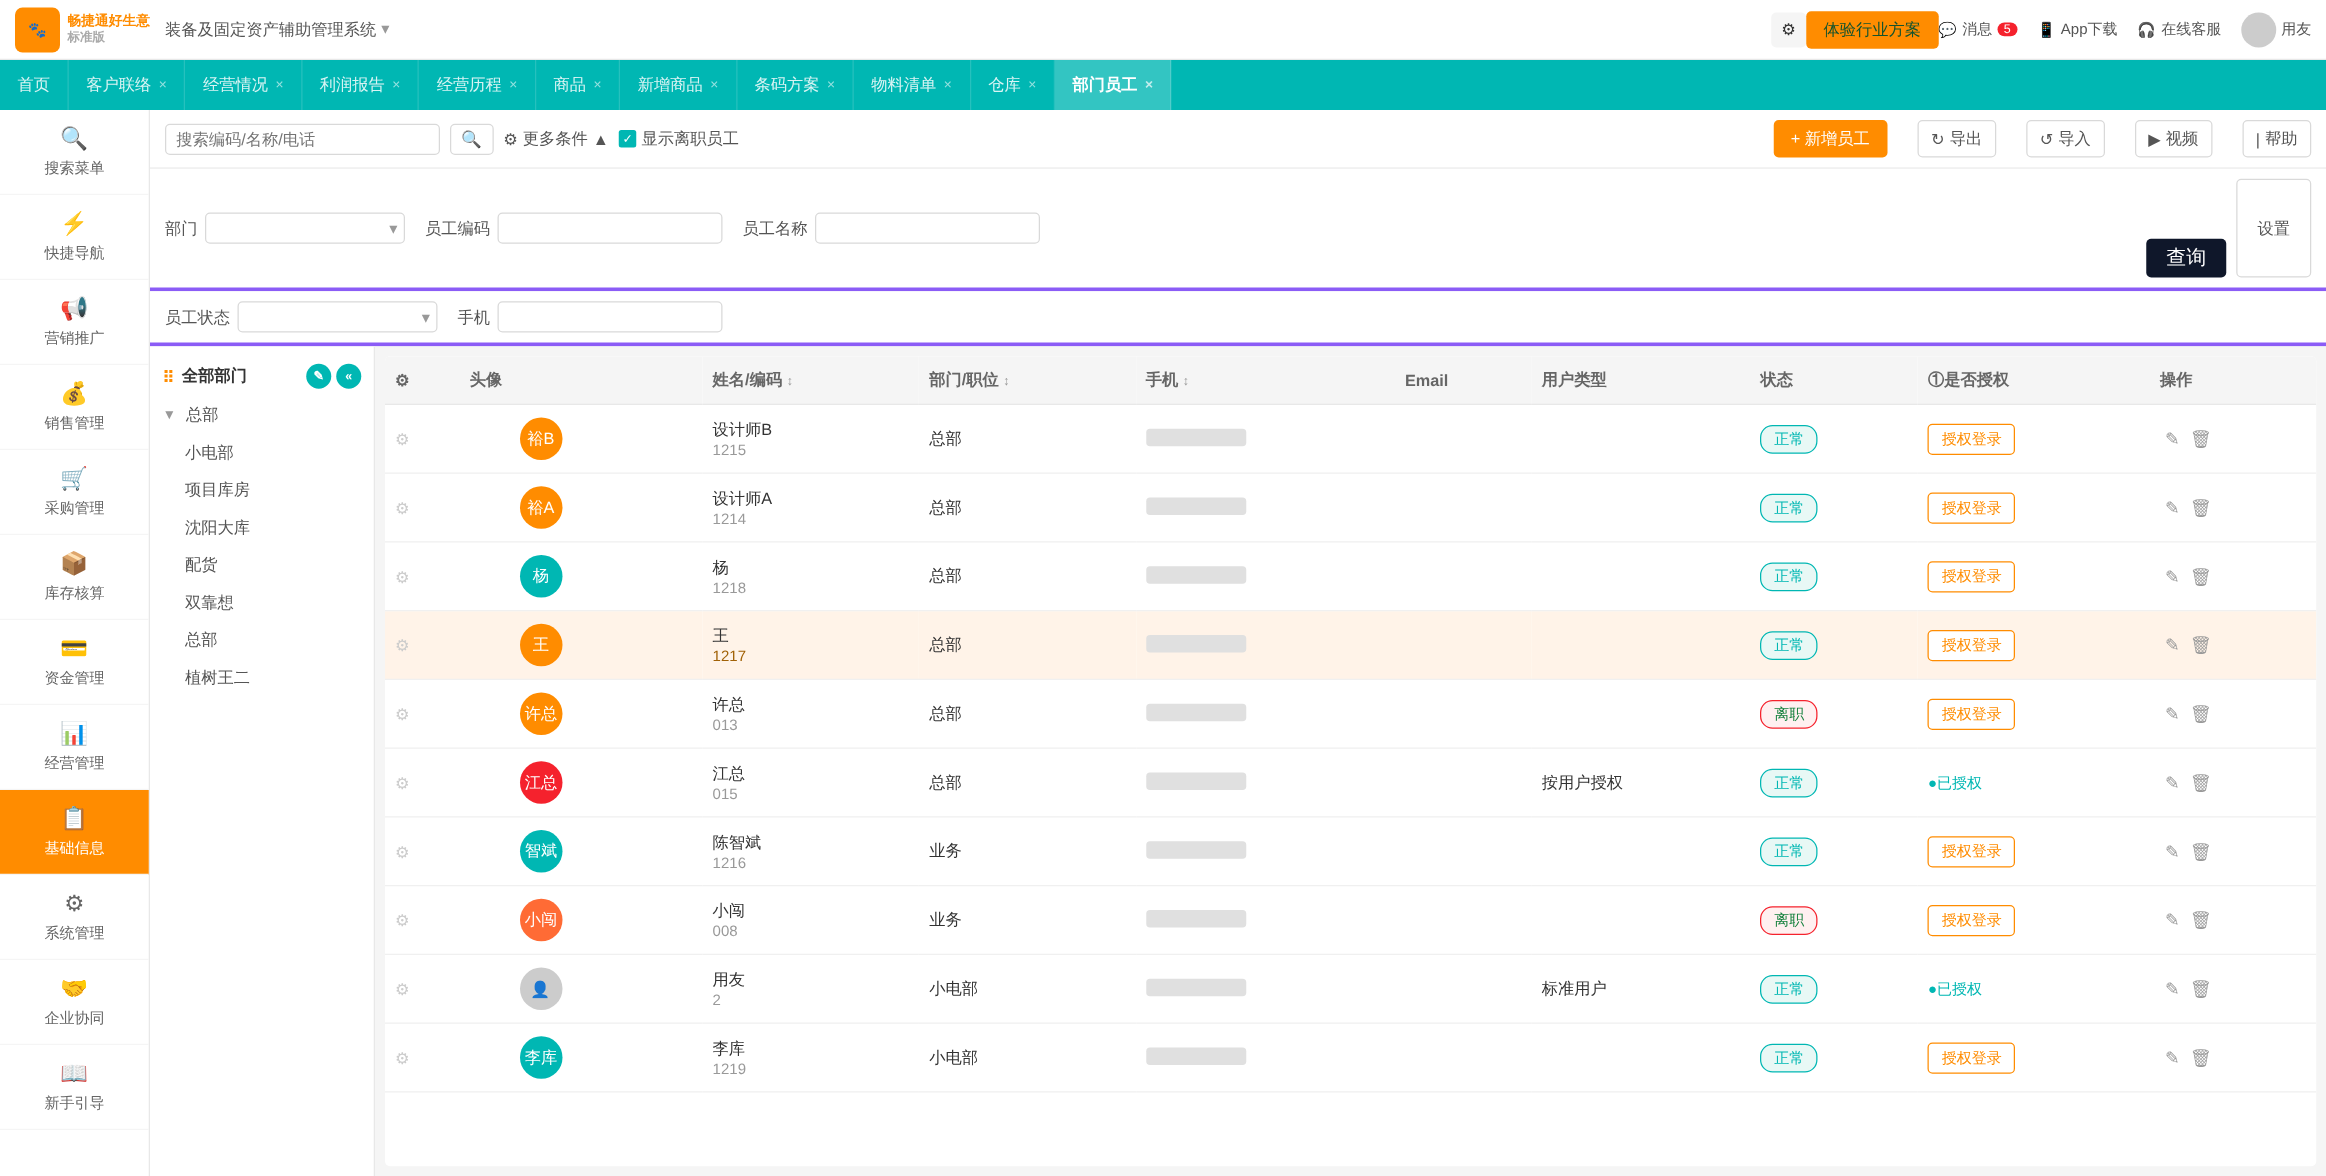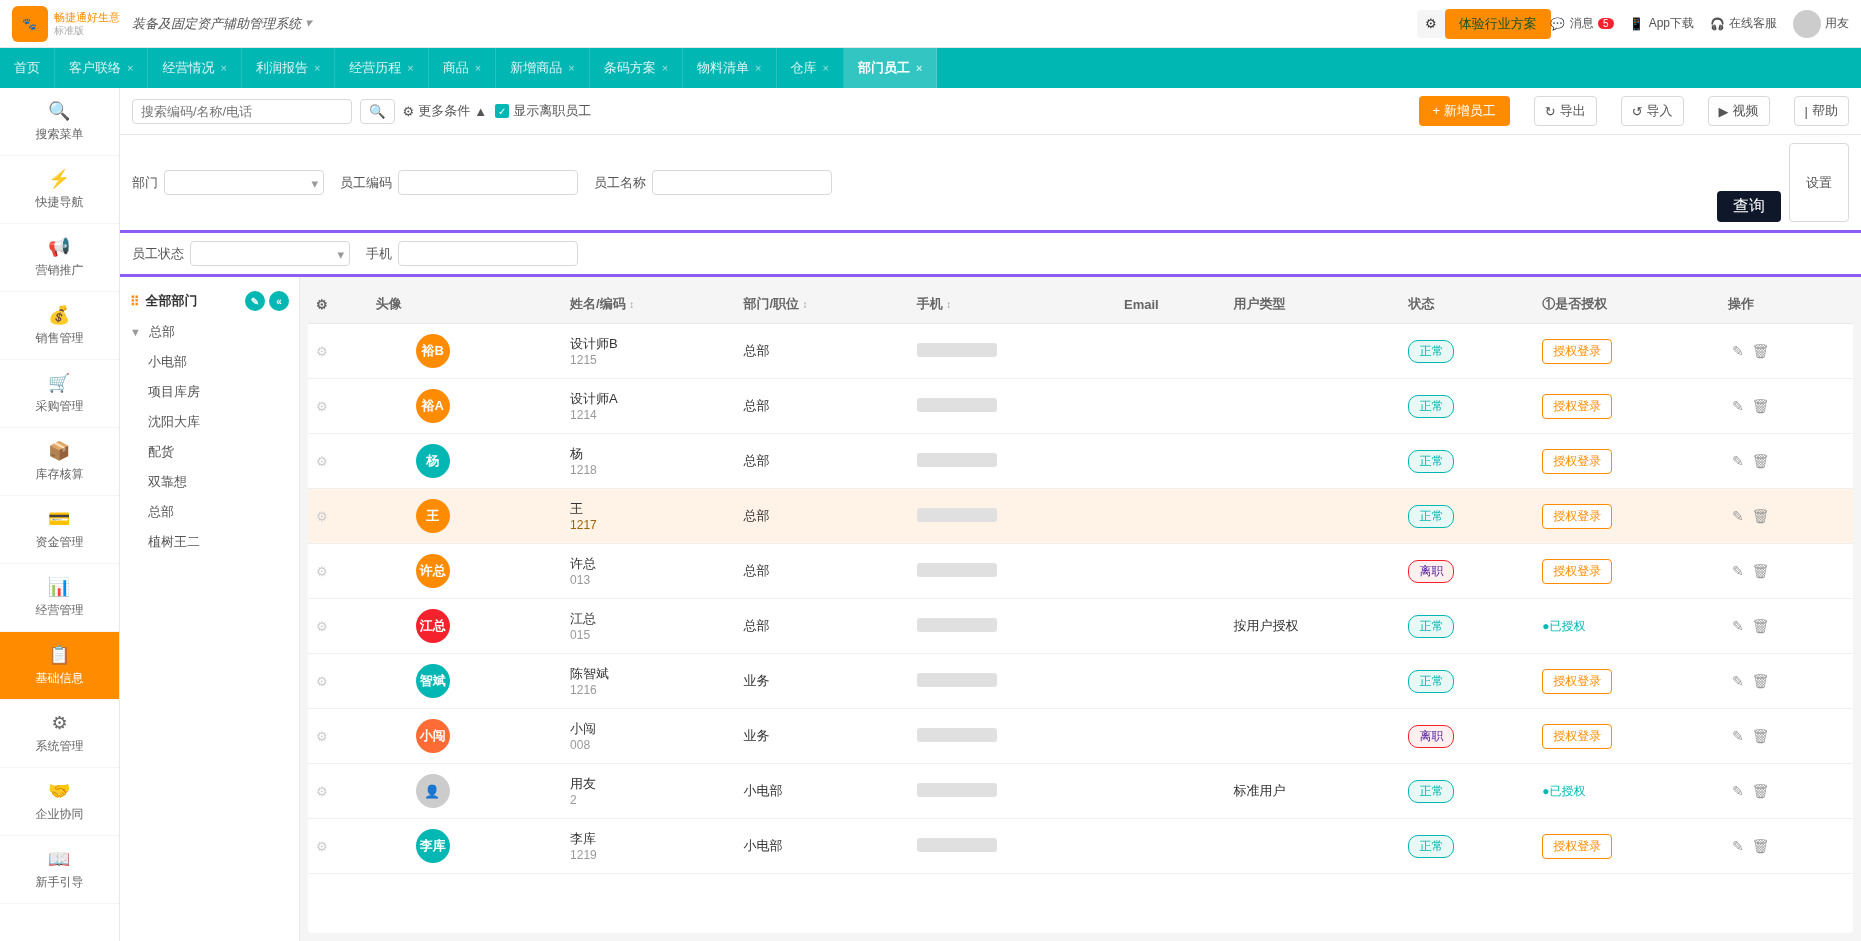--- a/index.html
+++ b/index.html
@@ -2,22 +2,22 @@
 <html><head>
   <meta charset="utf-8">
   <style>
     * { box-sizing: border-box; margin: 0; padding: 0; }
     body { font-family: 'Microsoft YaHei', Arial, sans-serif; font-size: 13px; background: #f5f5f5; color: #333; }
 
     
     .top-bar { display: flex; align-items: center; background: #fff; height: 48px; padding: 0 12px; border-bottom: 1px solid #e8e8e8; }
     .logo-area { display: flex; align-items: center; width: 120px; }
     .logo-icon { width: 36px; height: 36px; background: #ff8c00; border-radius: 6px; display: flex; align-items: center; justify-content: center; color: #fff; font-size: 12px; font-weight: bold; }
-    .logo-text { margin-left: 6px; font-size: 11px; color: #ff8c00; line-height: 1.3; }
-    .system-title { flex: 1; display: flex; align-items: flex-start; font-size: 13px; color: #555; font-style: italic; }
+    .logo-text { margin-left: 6px; font-size: 11px; color: #ff8c00; line-height: 1.3; font-weight: bold; }
+    .system-title { flex: 1; display: flex; align-items: flex-start; font-size: 13px; color: #555; }
     .system-title .dropdown-arrow { margin-left: 4px; color: #999; }
     .settings-btn { width: 28px; height: 28px; background: #f5f5f5; border-radius: 4px; display: flex; align-items: center; justify-content: center; cursor: pointer; }
     .trial-btn { background: #ff8c00; color: #14532d; border: none; border-radius: 4px; padding: 6px 14px; font-size: 13px; cursor: pointer; }
     .top-right-actions { display: flex; align-items: center; gap: 16px; margin-left: auto; }
     .top-action-item { display: flex; align-items: center; gap: 4px; color: #555; cursor: pointer; font-size: 12px; }
     .badge { background: #f5222d; color: #fff; border-radius: 10px; padding: 0 4px; font-size: 10px; min-width: 16px; text-align: center; }
     .avatar { width: 28px; height: 28px; border-radius: 50%; background: #ccc; }
 
     
     .nav-tabs { background: #00b7b3; display: flex; align-items: center; height: 40px; padding: 0 0; overflow-x: auto; }
@@ -73,24 +73,24 @@
     .query-btn { background: #0f172a; color: #fff; border: none; border-radius: 4px; padding: 5px 16px; cursor: pointer; font-size: 16px; margin-top: 48px; }
     .reset-btn { background: #fff; border: 1px solid #d9d9d9; border-radius: 4px; padding: 5px 16px; cursor: pointer; font-size: 13px; color: #555; }
 
     
     .data-table { flex: 1; overflow-y: auto; background: #fff; margin: 8px; border-radius: 4px; }
     table { width: 100%; border-collapse: collapse; }
     thead tr { background: #f5f5f5; }
     th { padding: 10px 8px; text-align: left; font-size: 13px; color: #666; border-bottom: 1px solid #e8e8e8; white-space: nowrap; }
     td { padding: 10px 8px; font-size: 13px; color: #333; border-bottom: 1px solid #f0f0f0; vertical-align: middle; }
     tbody tr.highlighted { background: #fff3e8; }
-    .avatar-circle { width: 34px; height: 34px; border-radius: 50%; display: flex; align-items: center; justify-content: center; color: #fff; font-size: 13px; font-weight: bold; margin-left: 40px; }
+    .avatar-circle { width: 34px; height: 34px; border-radius: 50%; display: flex; align-items: center; justify-content: center; color: #fff; font-size: 13px; font-weight: normal; margin-left: 40px; }
     .status-badge { display: inline-block; padding: 2px 10px; border-radius: 10px; font-size: 12px; }
     .status-normal { background: #e8f8f5; color: #00b7b3; border: 1px solid #00b7b3; }
-    .status-resigned { background: #fff0f0; color: #4c1d95; border: 1px solid #f5222d; }
+    .status-resigned { background: #fff0f0; color: #15803d; border: 1px solid #f5222d; }
     .auth-btn { border: 1px solid #ff8c00; color: #ff8c00; background: #fff; border-radius: 4px; padding: 3px 10px; font-size: 12px; cursor: pointer; }
     .authorized { color: #00b7b3; font-size: 12px; }
     .op-btn { background: none; border: none; color: #999; cursor: pointer; font-size: 14px; padding: 2px 4px; }
     .blurred { color: transparent; background: #e0e0e0; border-radius: 3px; display: inline-block; width: 80px; height: 14px; }
 
     
     .pagination { background: #fff; border-top: 1px solid #e8e8e8; padding: 8px 12px; display: flex; align-items: center; gap: 8px; font-size: 13px; color: #555; }
     .pagination-btn { border: 1px solid #d9d9d9; background: #fff; border-radius: 4px; padding: 4px 8px; cursor: pointer; }
     .pagination-input { border: 1px solid #d9d9d9; border-radius: 4px; padding: 3px 6px; width: 40px; text-align: center; font-size: 13px; }
     .per-page-select { border: 1px solid #d9d9d9; border-radius: 4px; padding: 3px 6px; font-size: 13px; }

